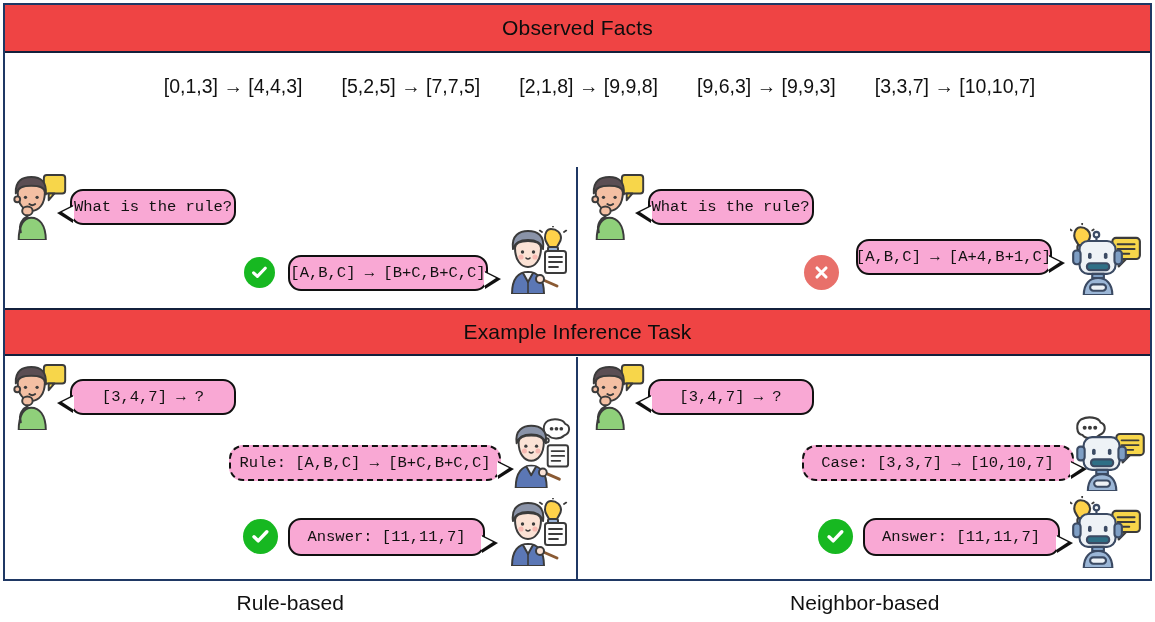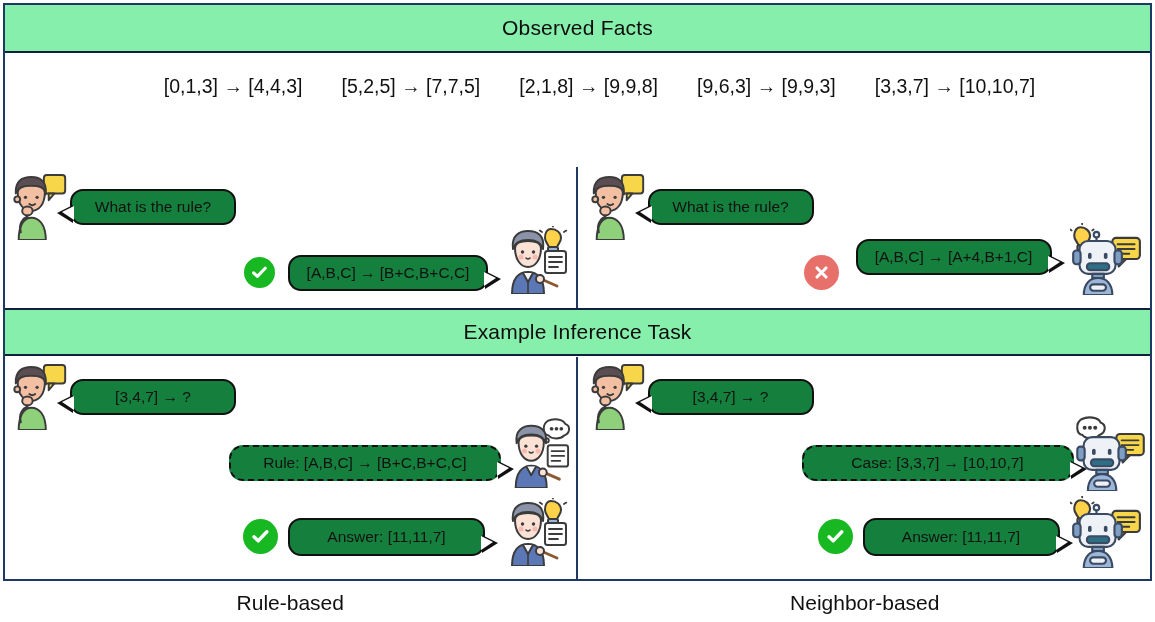--- a/index.html
+++ b/index.html
@@ -6,44 +6,44 @@
   body{width:1155px;height:622px;overflow:hidden;
        font-family:"Liberation Sans",sans-serif;color:#111;}
 
   .figure{position:relative;width:1155px;height:622px;}
 
   
   .frame{position:absolute;left:3px;top:3px;width:1149px;height:578px;
          border:2px solid #1f3864;box-sizing:border-box;background:#fff;}
 
   .bar{position:absolute;left:0;width:100%;box-sizing:border-box;
-       background:#86efac;border-top:2px solid #13203c;border-bottom:2px solid #13203c;
+       background:#ef4444;border-top:2px solid #13203c;border-bottom:2px solid #13203c;
        display:flex;align-items:center;justify-content:center;}
   .bar span{font-size:21px;color:#0d0d0d;letter-spacing:.2px;}
 
   .barObserved{top:0;height:48px;border-top:none;}
   .barRule{top:114px;height:48px;}
   .barExample{top:303px;height:48px;}
 
   .factsRow{position:absolute;left:0;top:48px;width:100%;height:66px;
             display:flex;align-items:center;justify-content:center;gap:39px;box-sizing:border-box;margin-left:22px;}
   .fact{font-size:19.5px;white-space:nowrap;}
 
   
   .panels{position:absolute;left:0;width:100%;display:flex;box-sizing:border-box;}
   .panelsRule{top:162px;height:141px;}
   .panelsExample{top:352px;height:223px;}
   .col{position:relative;flex:1 1 50%;height:100%;box-sizing:border-box;}
   .col.left{border-right:2px solid #1f3864;}
 
   
-  .bubble{position:absolute;box-sizing:border-box;background:#15803d;
+  .bubble{position:absolute;box-sizing:border-box;background:#f9a8d4;
           border:2.6px solid #101010;border-radius:13px;
           display:flex;align-items:center;justify-content:center;
-          font-size:15.5px;white-space:nowrap;padding:0 12px;height:36px;}
+          font-size:15.5px;white-space:nowrap;padding:0 12px;height:36px;font-family:Liberation Mono, monospace;}
   .bubble.dashed{border-style:dashed;border-width:2.4px;border-radius:14px;}
 
   
   .tailLeft:before{content:"";position:absolute;left:-15px;top:50%;
       transform:translateY(-2px);
       width:0;height:0;border-top:8px solid transparent;
       border-bottom:10px solid transparent;border-right:16px solid #101010;}
   .tailLeft:after{content:"";position:absolute;left:-10px;top:50%;
       transform:translateY(-1px);
       width:0;height:0;border-top:6px solid transparent;

